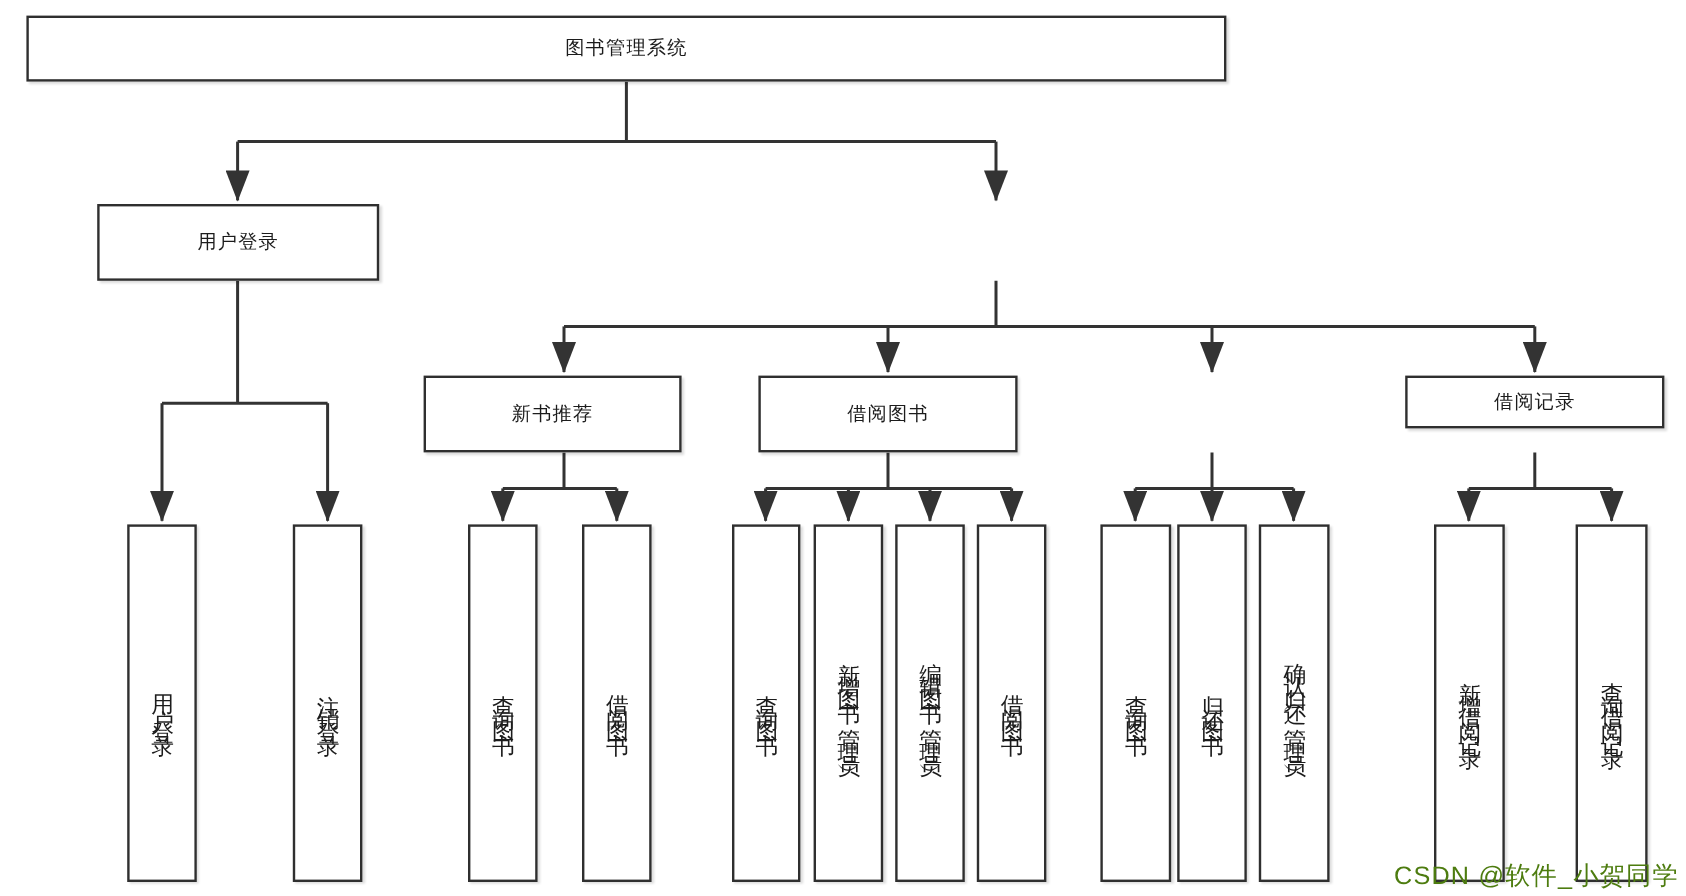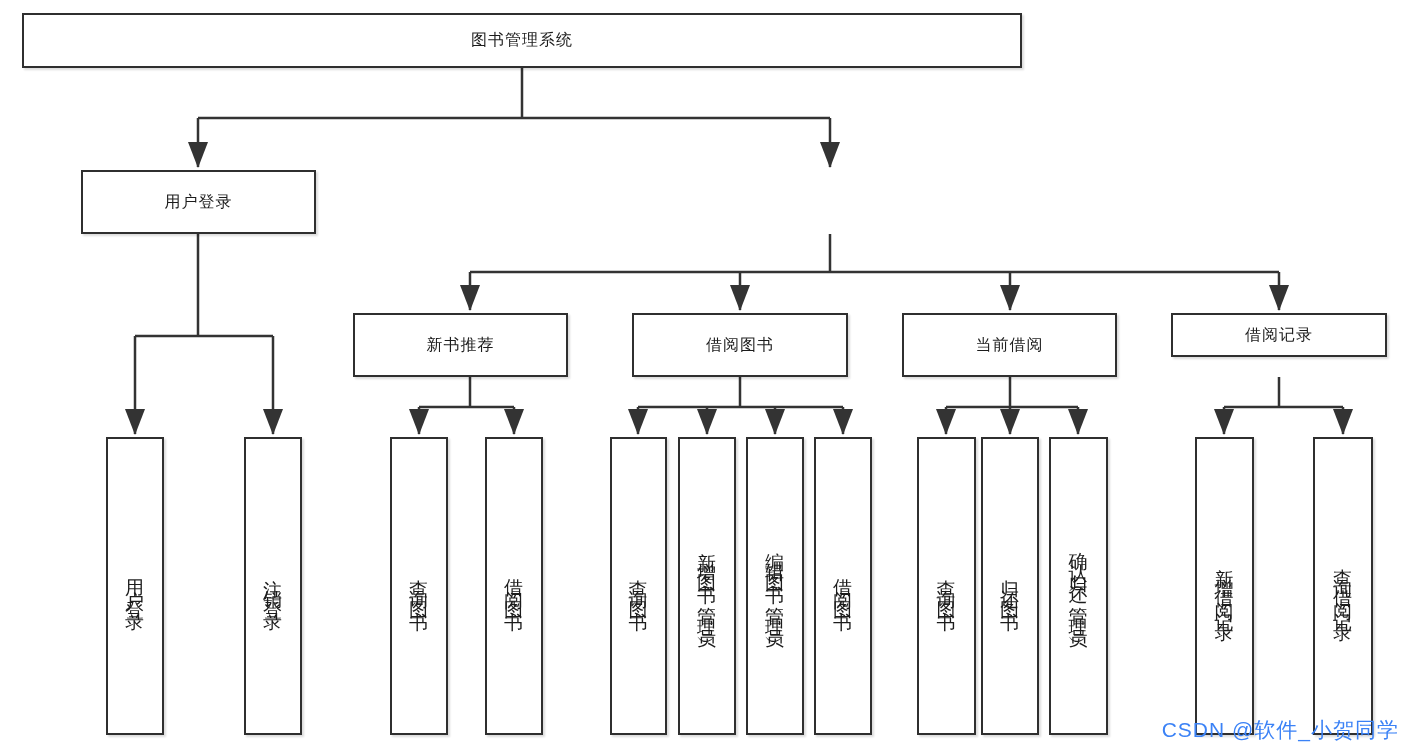--- a/index.html
+++ b/index.html
@@ -49,21 +49,21 @@
     font-size: 19px;
     letter-spacing: 11px;
     line-height: 1;
     white-space: nowrap;
   }
   .watermark {
     position: absolute;
     right: 6px;
     bottom: 3px;
     font-size: 21px;
-    color: #3b82f6;
+    color: #4d7c0f;
     z-index: 3;
     letter-spacing: 1px;
   }
 </style>
 </head>
 <body>
 
 <div id="stage">
 
   <svg id="wires" viewBox="0 0 1405 747" xmlns="http://www.w3.org/2000/svg">
@@ -111,23 +111,20 @@
   <div class="node h" style="left:81px; top:170px; width:235px; height:64px;">
     <span>用户登录</span>
   </div>
 
   <div class="node h" style="left:353px; top:313px; width:215px; height:64px;">
     <span>新书推荐</span>
   </div>
   <div class="node h" style="left:632px; top:313px; width:216px; height:64px;">
     <span>借阅图书</span>
   </div>
-  <div class="node h" style="left:902px; top:313px; width:215px; height:64px;">
-    <span>当前借阅</span>
-  </div>
   <div class="node h" style="left:1171px; top:313px; width:216px; height:44px;">
     <span>借阅记录</span>
   </div>
 
   <div class="node v" style="left:106px;">
     <span class="vtext">用户登录</span>
   </div>
   <div class="node v" style="left:244px;">
     <span class="vtext">注销登录</span>
   </div>

